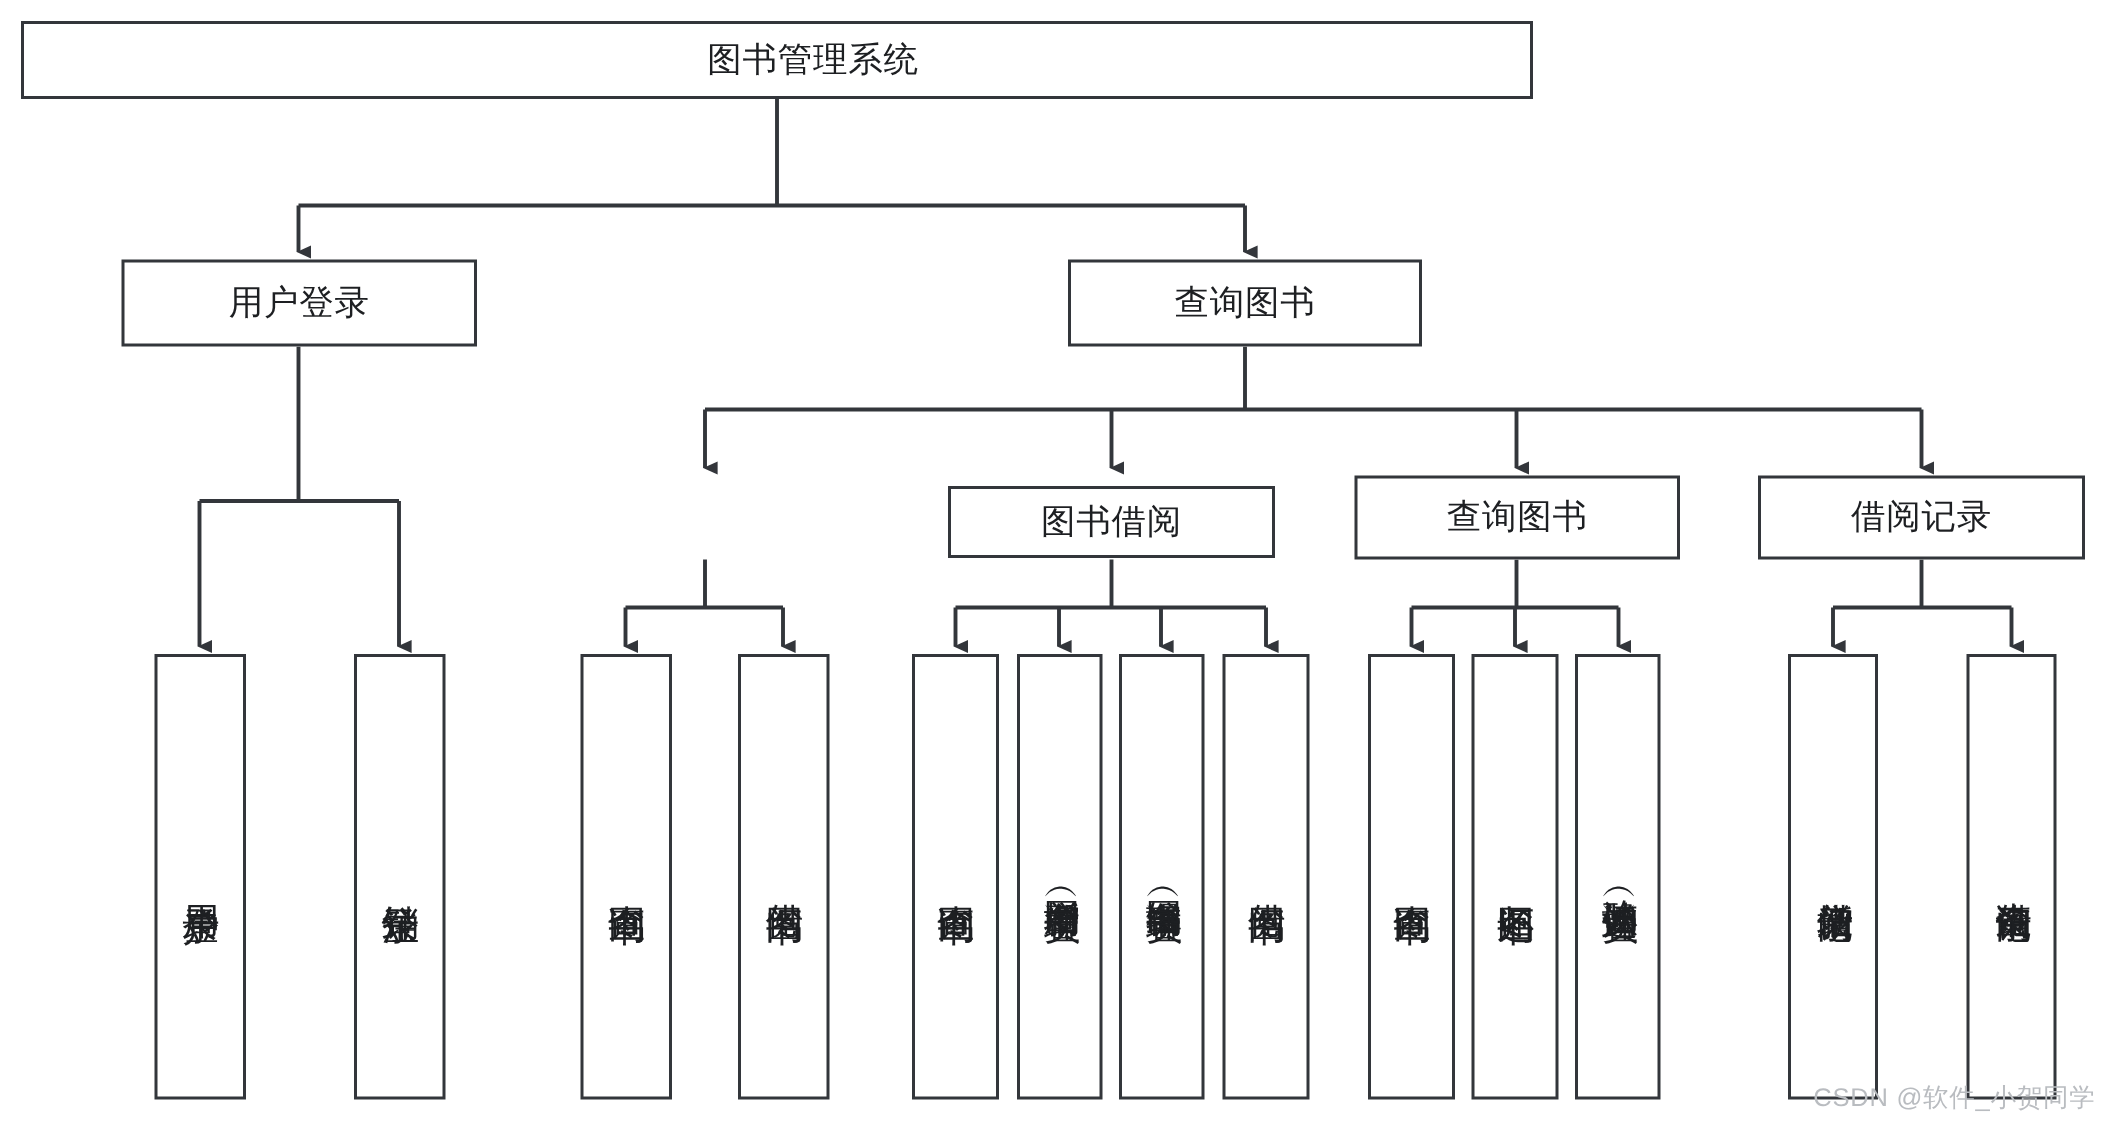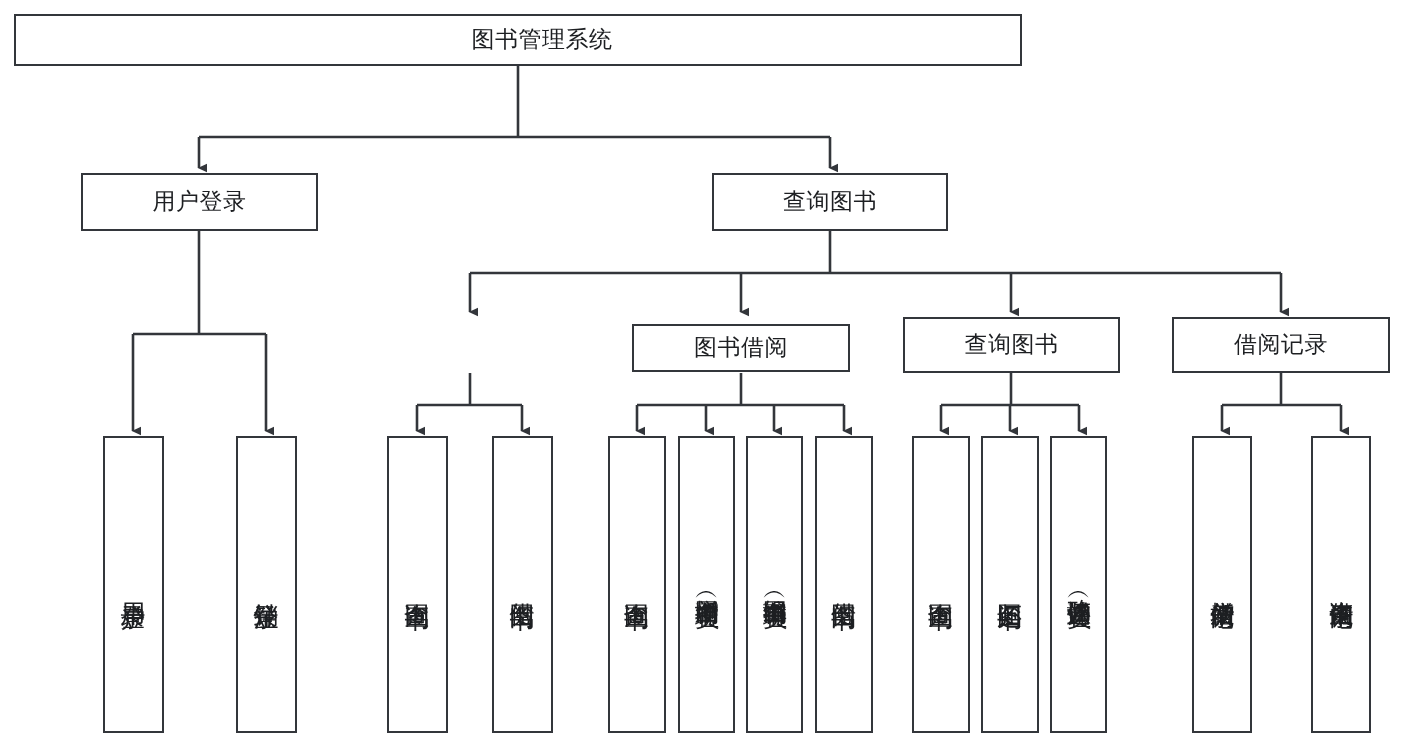--- a/index.html
+++ b/index.html
@@ -201,14 +201,15 @@
 
     <div class="node vertical narrow" style="left:1192px; top:436px; width:60px; height:297px;">
       <span class="node-label">新增借阅记录</span>
     </div>
     <div class="node vertical narrow" style="left:1311px; top:436px; width:60px; height:297px;">
       <span class="node-label">查询借阅记录</span>
     </div>
 
   </div>
 
+  <div class="watermark">CSDN @软件_小贺同学</div>
 
 </div>
 
 </body></html>

